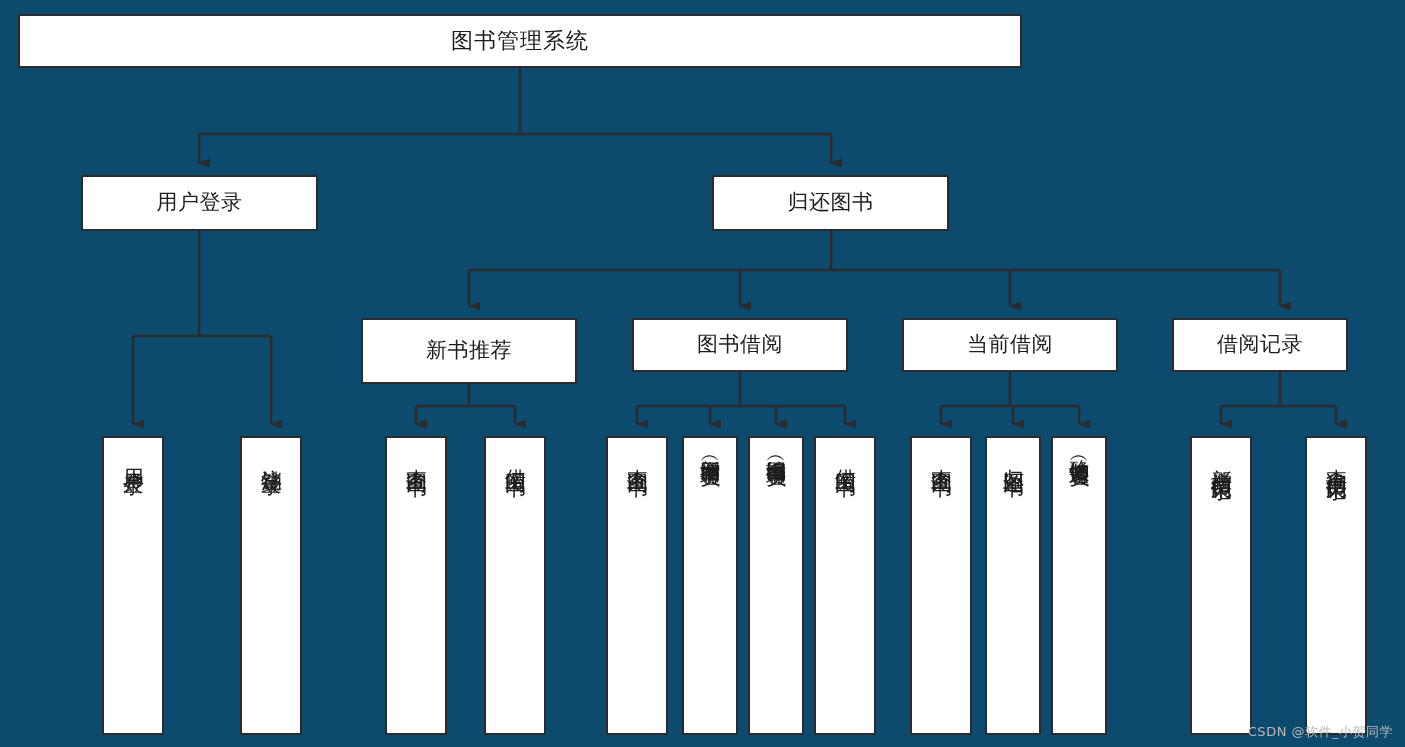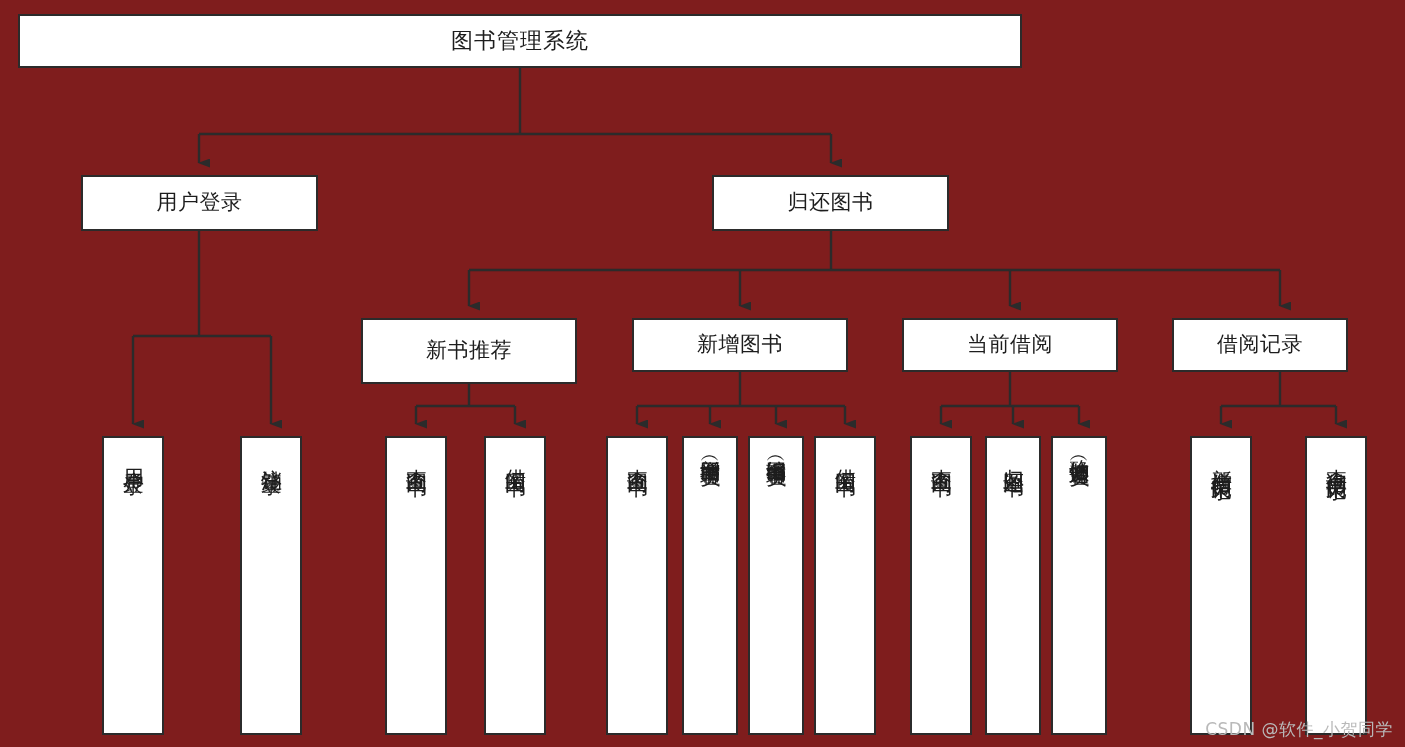--- a/index.html
+++ b/index.html
@@ -8,21 +8,21 @@
     padding: 0;
     background: #ffffff;
   }
   body {
     font-family: "DejaVu Sans", "Liberation Sans", sans-serif;
   }
   #diagram-root {
     position: relative;
     width: 1405px;
     height: 747px;
-    background: #7f1d1d;
+    background: #0c4a6e;
     overflow: hidden;
   }
   #diagram-svg {
     position: absolute;
     left: 0;
     top: 0;
     width: 1405px;
     height: 747px;
   }
   .node {
@@ -66,21 +66,21 @@
     padding-top: 6px;
   }
   .node.vertical.tall-text .node-label {
     font-size: 20px;
     letter-spacing: 1.2px;
   }
   #watermark {
     position: absolute;
     right: 12px;
     bottom: 6px;
-    font-size: 17px;
+    font-size: 13px;
     color: #b9b9b9;
     letter-spacing: 0.5px;
     z-index: 5;
     white-space: nowrap;
   }
 </style>
 </head>
 <body>
 
 <div id="diagram-root">
@@ -147,21 +147,21 @@
     <span class="node-label">用户登录</span>
   </div>
   <div class="node horizontal" style="left: 712px; top: 175px; width: 237px; height: 56px;">
     <span class="node-label">归还图书</span>
   </div>
 
   <div class="node horizontal" style="left: 361px; top: 318px; width: 216px; height: 66px;">
     <span class="node-label">新书推荐</span>
   </div>
   <div class="node horizontal" style="left: 632px; top: 318px; width: 216px; height: 54px;">
-    <span class="node-label">新增图书</span>
+    <span class="node-label">图书借阅</span>
   </div>
   <div class="node horizontal" style="left: 902px; top: 318px; width: 216px; height: 54px;">
     <span class="node-label">当前借阅</span>
   </div>
   <div class="node horizontal" style="left: 1172px; top: 318px; width: 176px; height: 54px;">
     <span class="node-label">借阅记录</span>
   </div>
 
   <div class="node vertical" style="left: 102px; top: 436px; width: 62px; height: 299px;">
     <span class="node-label">用户登录</span>

